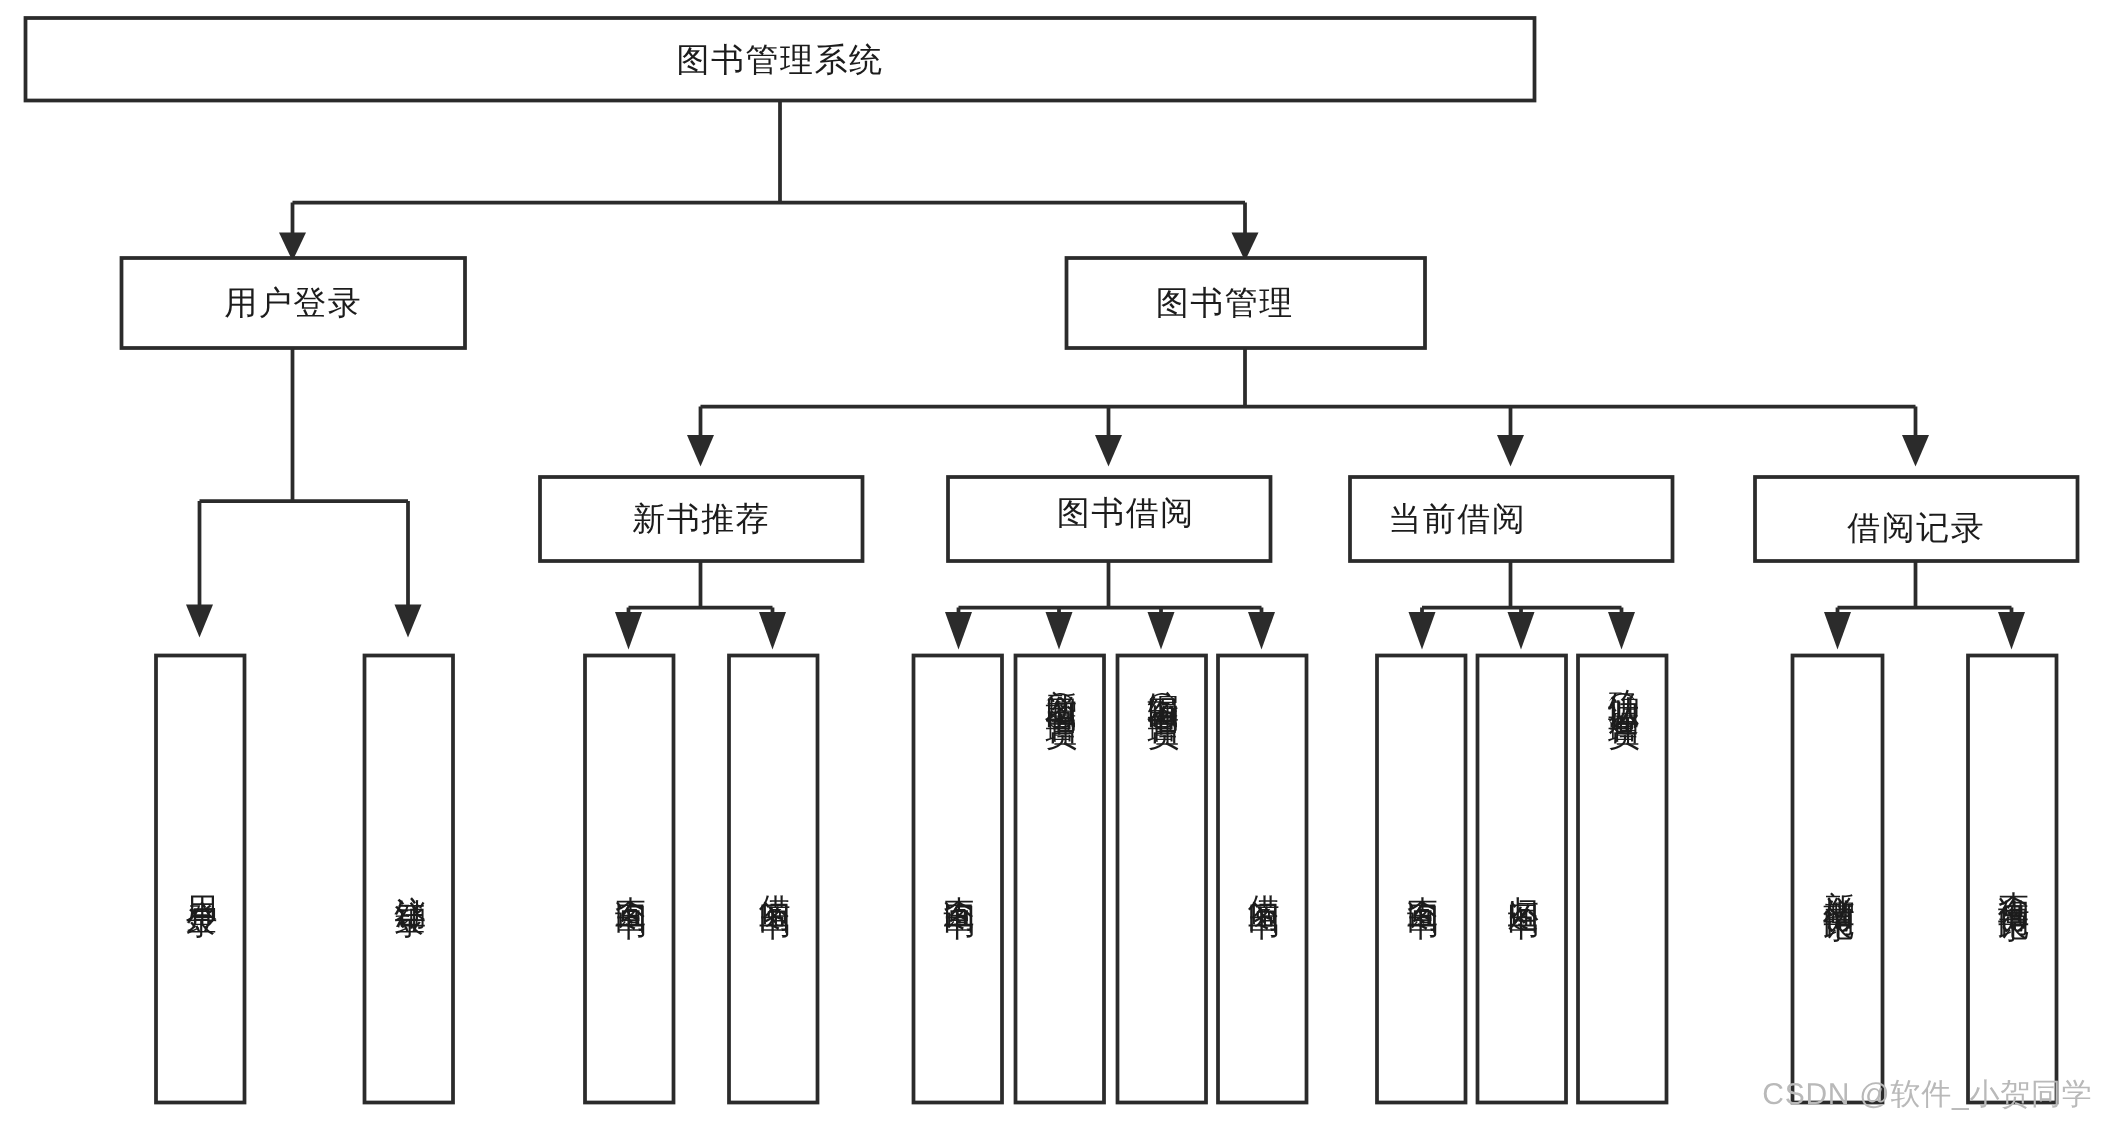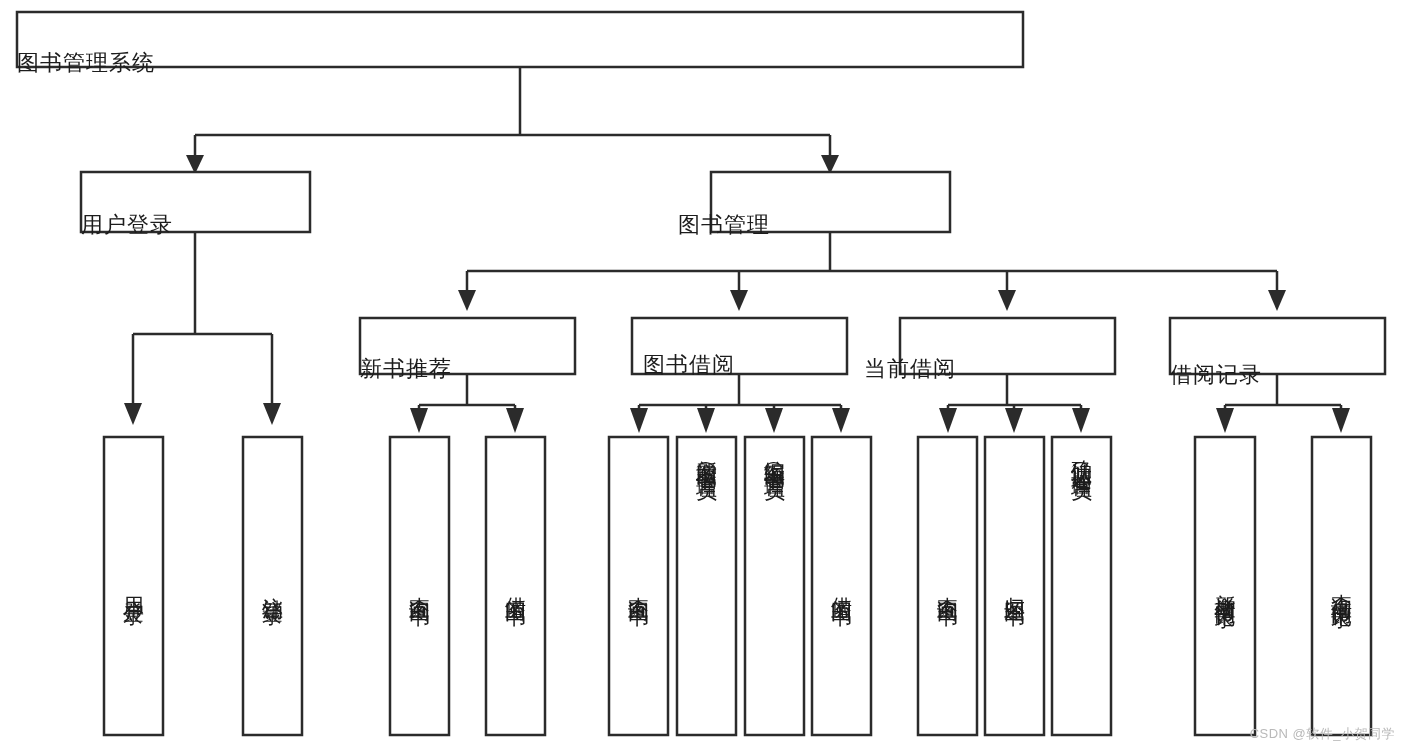--- a/index.html
+++ b/index.html
@@ -56,37 +56,36 @@
     font-size: 21px;
     line-height: 1.05;
     color: #1c1c1c;
     letter-spacing: 3px;
     white-space: nowrap;
   }
   .hlabel-wrap {
     position: absolute;
     display: flex;
     align-items: center;
-    justify-content: flex-start;
+    justify-content: center;
     pointer-events: none;
-    margin-top: 23px;
   }
   .hlabel-text {
     font-family: "Liberation Sans", "DejaVu Sans", sans-serif;
     font-size: 22px;
     color: #1c1c1c;
     letter-spacing: 1px;
     white-space: nowrap;
   }
   #watermark {
     position: absolute;
     right: 10px;
     bottom: 4px;
     font-family: "Liberation Sans", "DejaVu Sans", sans-serif;
-    font-size: 13px;
+    font-size: 20px;
     color: #b9b9b9;
     letter-spacing: 0.5px;
     white-space: nowrap;
     pointer-events: none;
   }
 </style>
 </head>
 <body>
 
 <div id="diagram-root">
@@ -169,21 +168,21 @@
     <rect class="node-box" x="1312" y="437" width="59" height="298"></rect>
   </svg>
 
   <div class="hlabel-wrap" style="left:17px; top:12px; width:1006px; height:55px;">
     <span class="hlabel-text">图书管理系统</span>
   </div>
 
   <div class="hlabel-wrap" style="left:81px; top:172px; width:229px; height:60px;">
     <span class="hlabel-text">用户登录</span>
   </div>
-  <div class="hlabel-wrap" style="left:678px; top:172px; width:211px; height:60px;">
+  <div class="hlabel-wrap" style="left:711px; top:172px; width:211px; height:60px;">
     <span class="hlabel-text">图书管理</span>
   </div>
 
   <div class="hlabel-wrap" style="left:360px; top:318px; width:215px; height:56px;">
     <span class="hlabel-text">新书推荐</span>
   </div>
   <div class="hlabel-wrap" style="left:643px; top:318px; width:215px; height:48px;">
     <span class="hlabel-text">图书借阅</span>
   </div>
   <div class="hlabel-wrap" style="left:864px; top:318px; width:215px; height:56px;">

